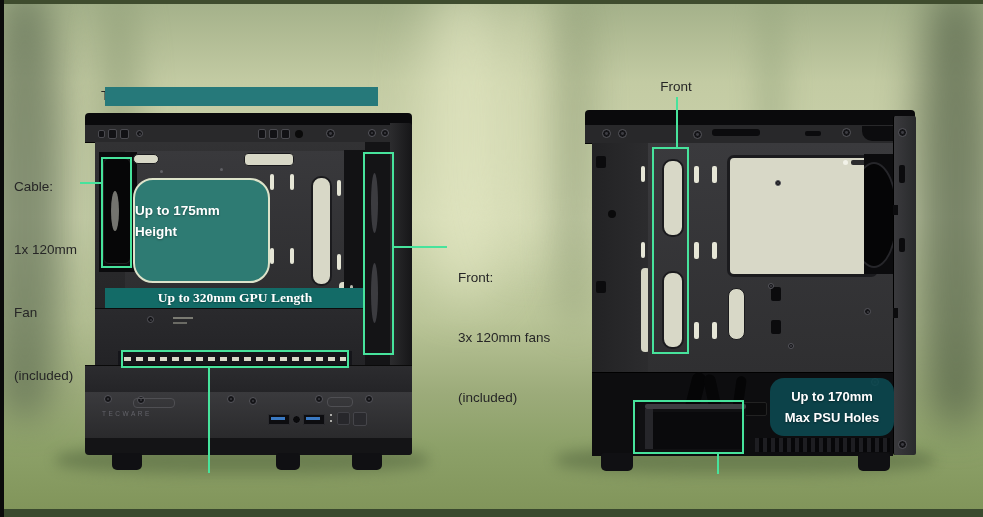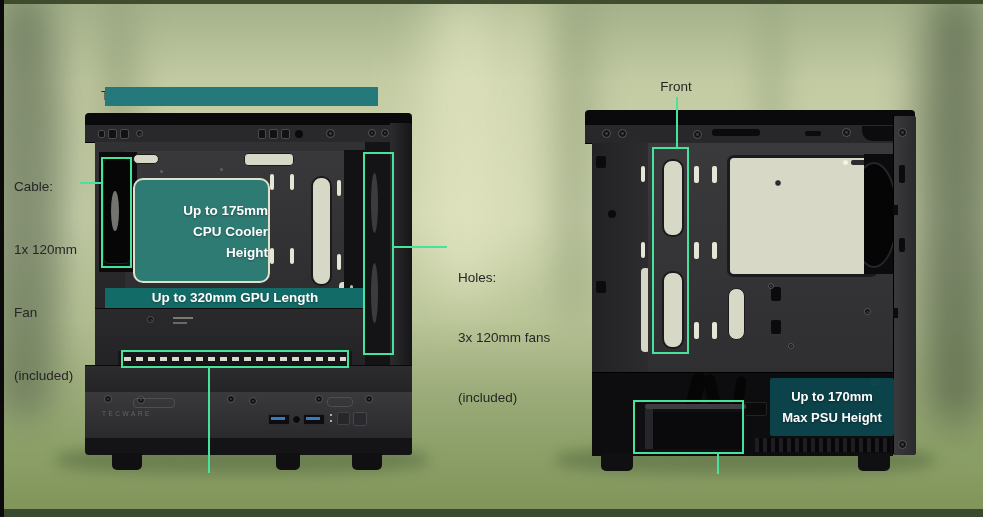--- a/index.html
+++ b/index.html
@@ -4,27 +4,27 @@
 <style>
   html,body{margin:0;padding:0;background:#222;}
   .stage{position:relative;width:983px;height:517px;overflow:hidden;
          font-family:"Liberation Sans",sans-serif;
          background:linear-gradient(180deg,#a3b089 0%,#c3cba3 16%,#ced5af 42%,#b9c497 62%,#9cab7a 76%,#8da169 86%,#809459 100%);}
   .abs{position:absolute;}
   .streak{position:absolute;border-radius:40%;}
   .label{position:absolute;font-size:13.5px;line-height:20px;color:var(--label-text,#262626);white-space:pre;}
   .green-rect{position:absolute;border:2px solid var(--annotation-green,#47e39c);box-sizing:border-box;z-index:30;}
   .green-line{position:absolute;background:var(--annotation-green,#47e39c);z-index:30;}
-  .teal-box{position:absolute;background:var(--teal-box,#2e7b73);border:2px solid #dde3ca;border-radius:10px;
-            color:#fff;font-weight:bold;font-size:13.5px;line-height:21px;text-align:right;z-index:25;
+  .teal-box{position:absolute;background:var(--teal-box,#2e7b73);border:2px solid #dde3ca;border-radius:20px;
+            color:#fff;font-weight:bold;font-size:13.5px;line-height:21px;text-align:left;z-index:25;
             text-shadow:0 1px 2px rgba(0,0,0,.35);box-sizing:border-box;}
   .banner{position:absolute;color:#fff;font-weight:bold;font-size:13.5px;text-align:center;z-index:25;
-          text-shadow:0 1px 2px rgba(0,0,0,.35);}
+          text-shadow:0 1px 2px rgba(0,0,0,.35);font-family:Liberation Serif, serif;}
   .badge{position:absolute;background:var(--teal-dark,rgba(12,72,80,.9));color:#fff;font-weight:bold;font-size:13px;
-         line-height:21px;text-align:center;border-radius:2px;z-index:25;text-shadow:0 1px 2px rgba(0,0,0,.4);}
+         line-height:21px;text-align:center;border-radius:14px;z-index:25;text-shadow:0 1px 2px rgba(0,0,0,.4);}
   .screw{position:absolute;border-radius:50%;background:#141417;border:1px solid #56565c;box-sizing:border-box;}
   .screw::after{content:"";position:absolute;left:30%;top:30%;width:40%;height:40%;background:#3d3d43;border-radius:50%;}
   .vent{position:absolute;background:#e6e6d6;border-radius:2px;}
   .cutout{position:absolute;background:#d8d8c7;border:2px solid #1b1b1e;border-radius:10px;box-sizing:border-box;}
   .clip{position:absolute;background:#121215;border:1px solid #4a4a4f;box-sizing:border-box;border-radius:2px;}
   .darkrect{position:absolute;background:#0b0b0d;}
 </style>
 </head>
 <body>
 
@@ -211,30 +211,29 @@
     <div>Cable:</div>
     <div>1x 120mm</div>
     <div>Fan</div>
     <div>(included)</div>
   </div>
   <div class="green-line" style="left:80px;top:182px;width:23px;height:2px;"></div>
   <div class="green-rect" style="left:101px;top:157px;width:31px;height:111px;"></div>
 
   <div class="teal-box" style="left:133px;top:178px;width:137px;height:105px;padding-top:20px;">
     <div>Up to 175mm</div>
-    <div>CPU Cooler</div>
     <div>Height</div>
   </div>
 
   <div class="banner" style="left:105px;top:288px;width:260px;height:20px;line-height:20px;background:var(--teal-banner-gpu,#136b67);">Up to 320mm GPU Length</div>
 
   <div class="green-rect" style="left:363px;top:152px;width:31px;height:203px;"></div>
   <div class="green-line" style="left:394px;top:246px;width:53px;height:2px;"></div>
   <div class="label" style="left:458px;top:228px;">
-    <div>Holes:</div>
+    <div>Front:</div>
     <div>3x 120mm fans</div>
     <div>(included)</div>
   </div>
 
   <div class="green-rect" style="left:121px;top:350px;width:228px;height:18px;"></div>
   <div class="green-line" style="left:208px;top:368px;width:2px;height:105px;"></div>
   <div class="label" style="left:121px;top:474px;line-height:21px;">
     <div>Bottom: 2x 120mm fans</div>
     
   </div>
@@ -242,21 +241,21 @@
   <div class="label" style="left:634px;top:44px;width:84px;text-align:center;line-height:17px;">
     <div>Front</div>
     <div>Routing</div>
     <div>Holes</div>
   </div>
   <div class="green-line" style="left:676px;top:97px;width:2px;height:50px;"></div>
   <div class="green-rect" style="left:652px;top:147px;width:37px;height:207px;"></div>
 
   <div class="badge" style="left:770px;top:378px;width:124px;height:58px;padding-top:8px;box-sizing:border-box;">
     <div>Up to 170mm</div>
-    <div>Max PSU Height</div>
+    <div>Max PSU Holes</div>
   </div>
 
   <div class="green-rect" style="left:633px;top:400px;width:111px;height:54px;"></div>
   <div class="green-line" style="left:717px;top:454px;width:2px;height:20px;"></div>
   <div class="label" style="left:630px;top:476px;width:160px;text-align:center;line-height:21px;">
     
     
   </div>
 
 </div>

